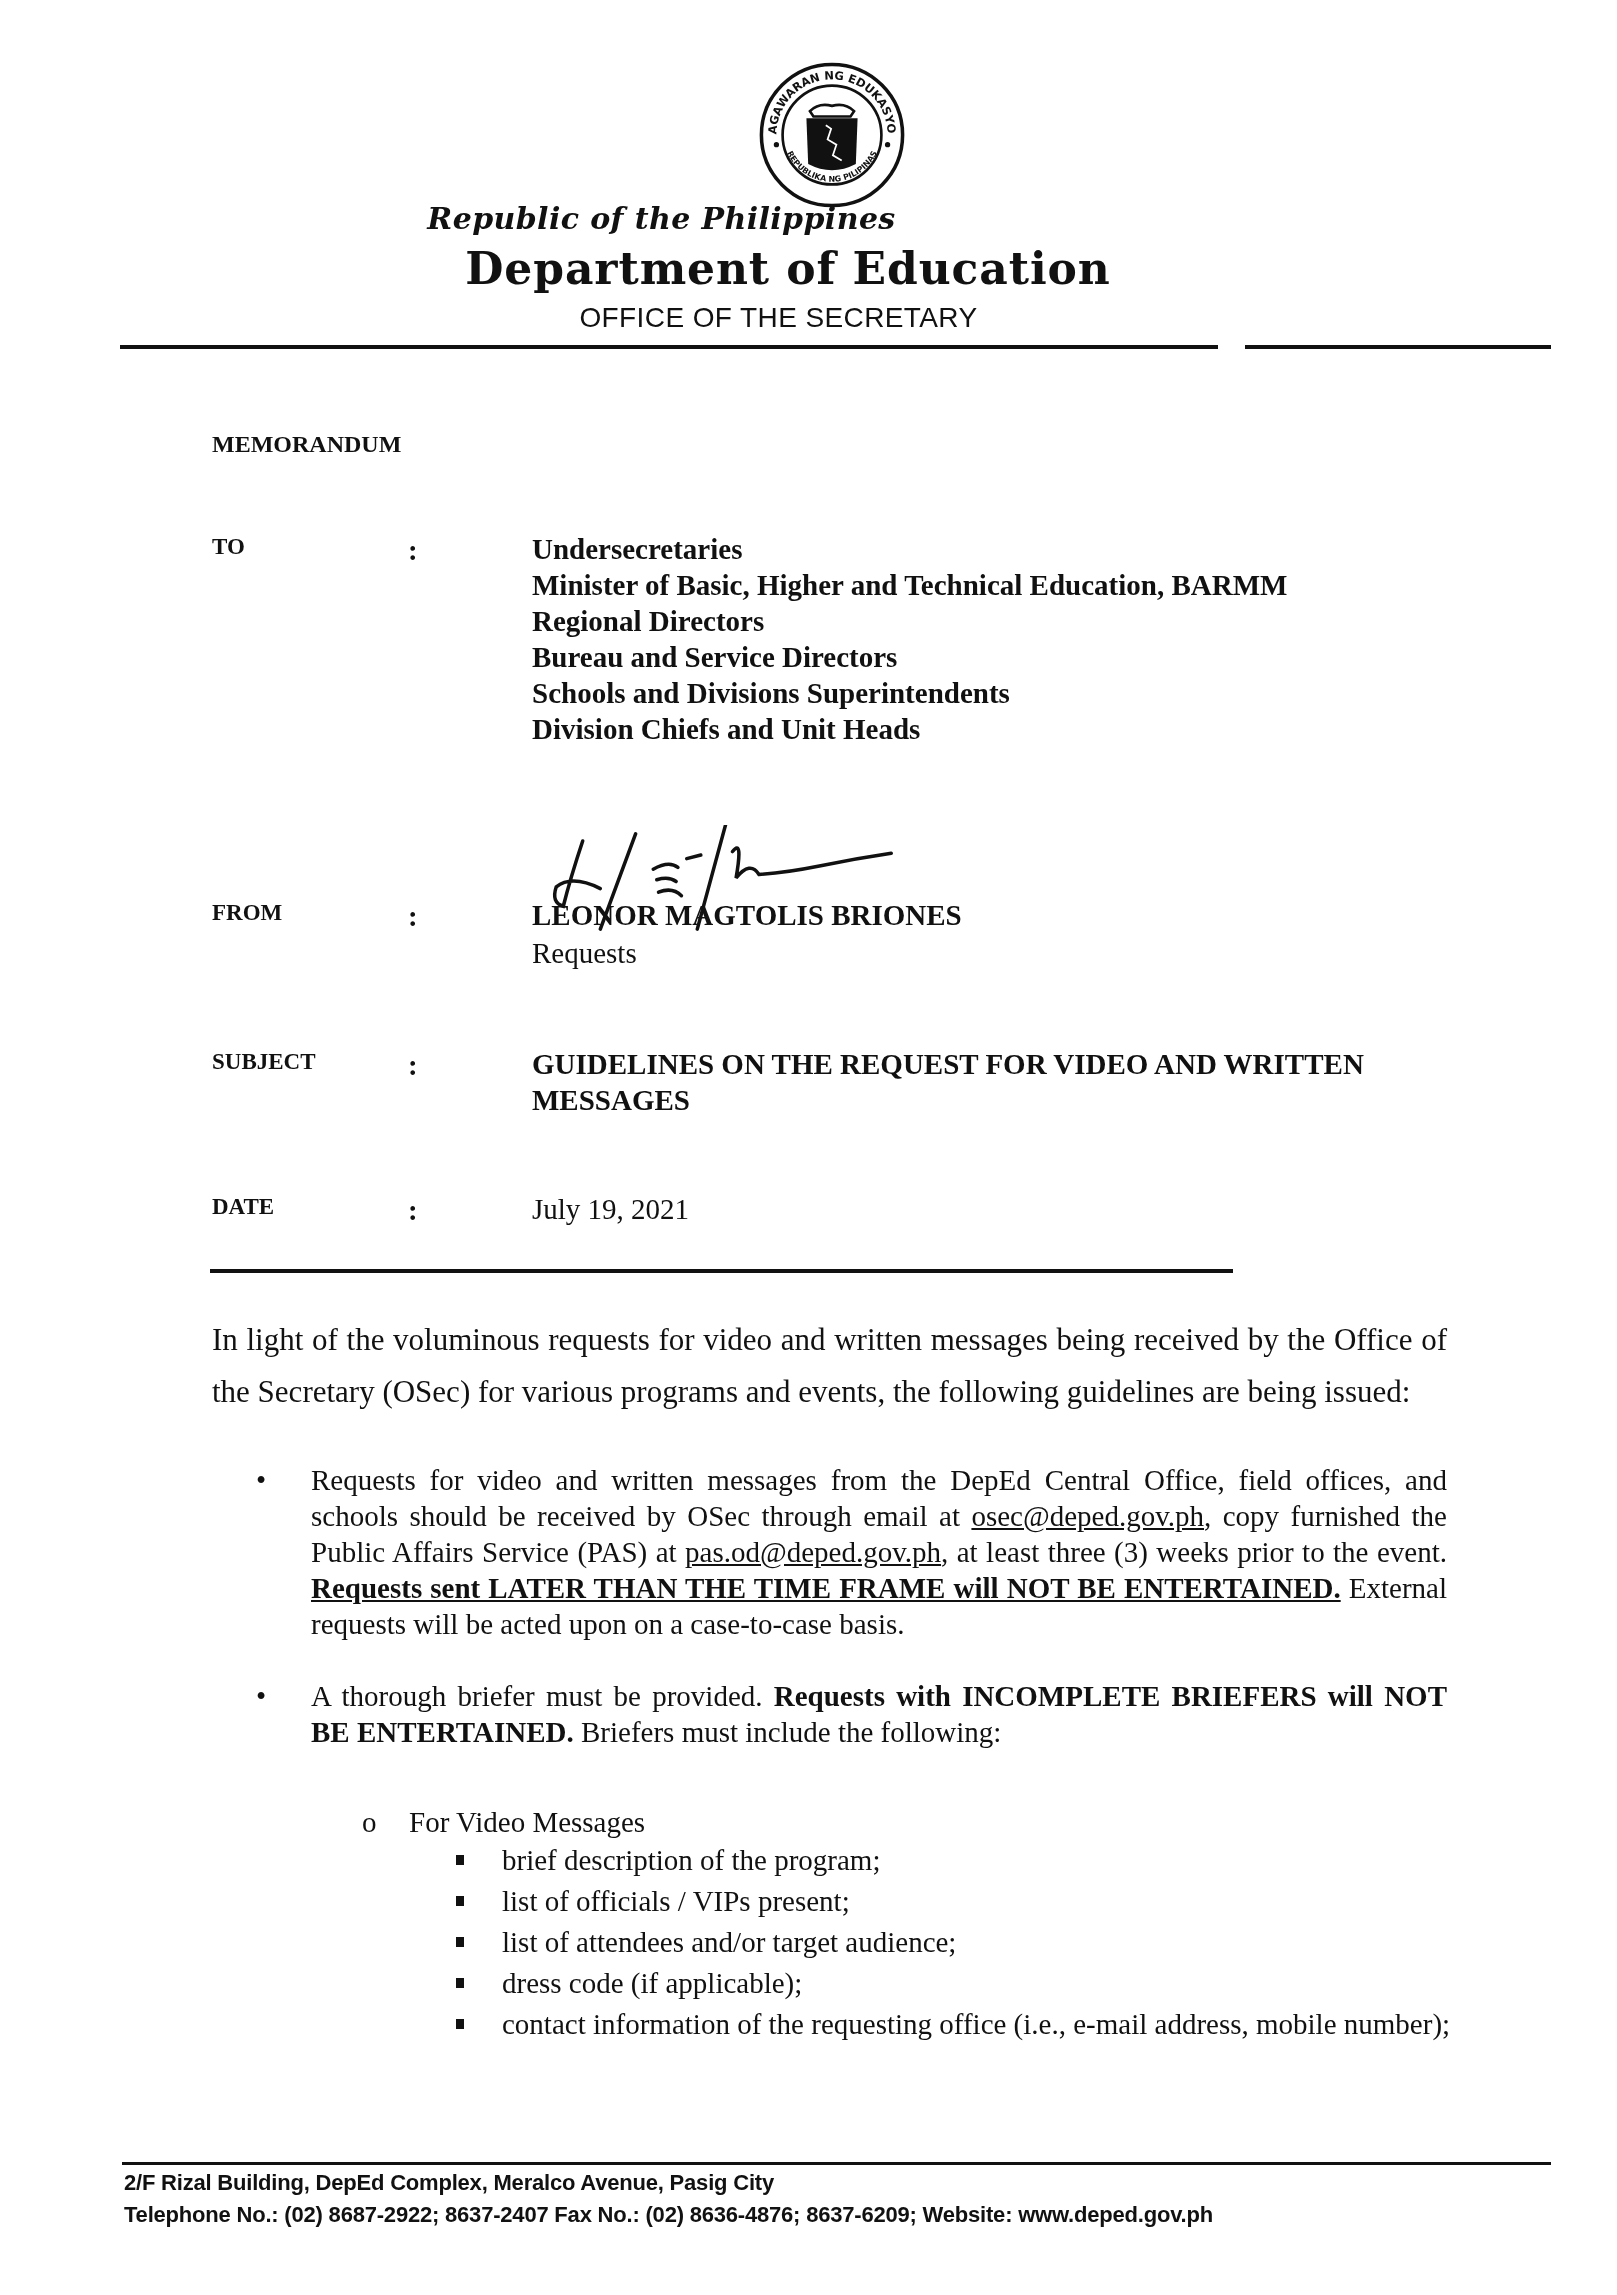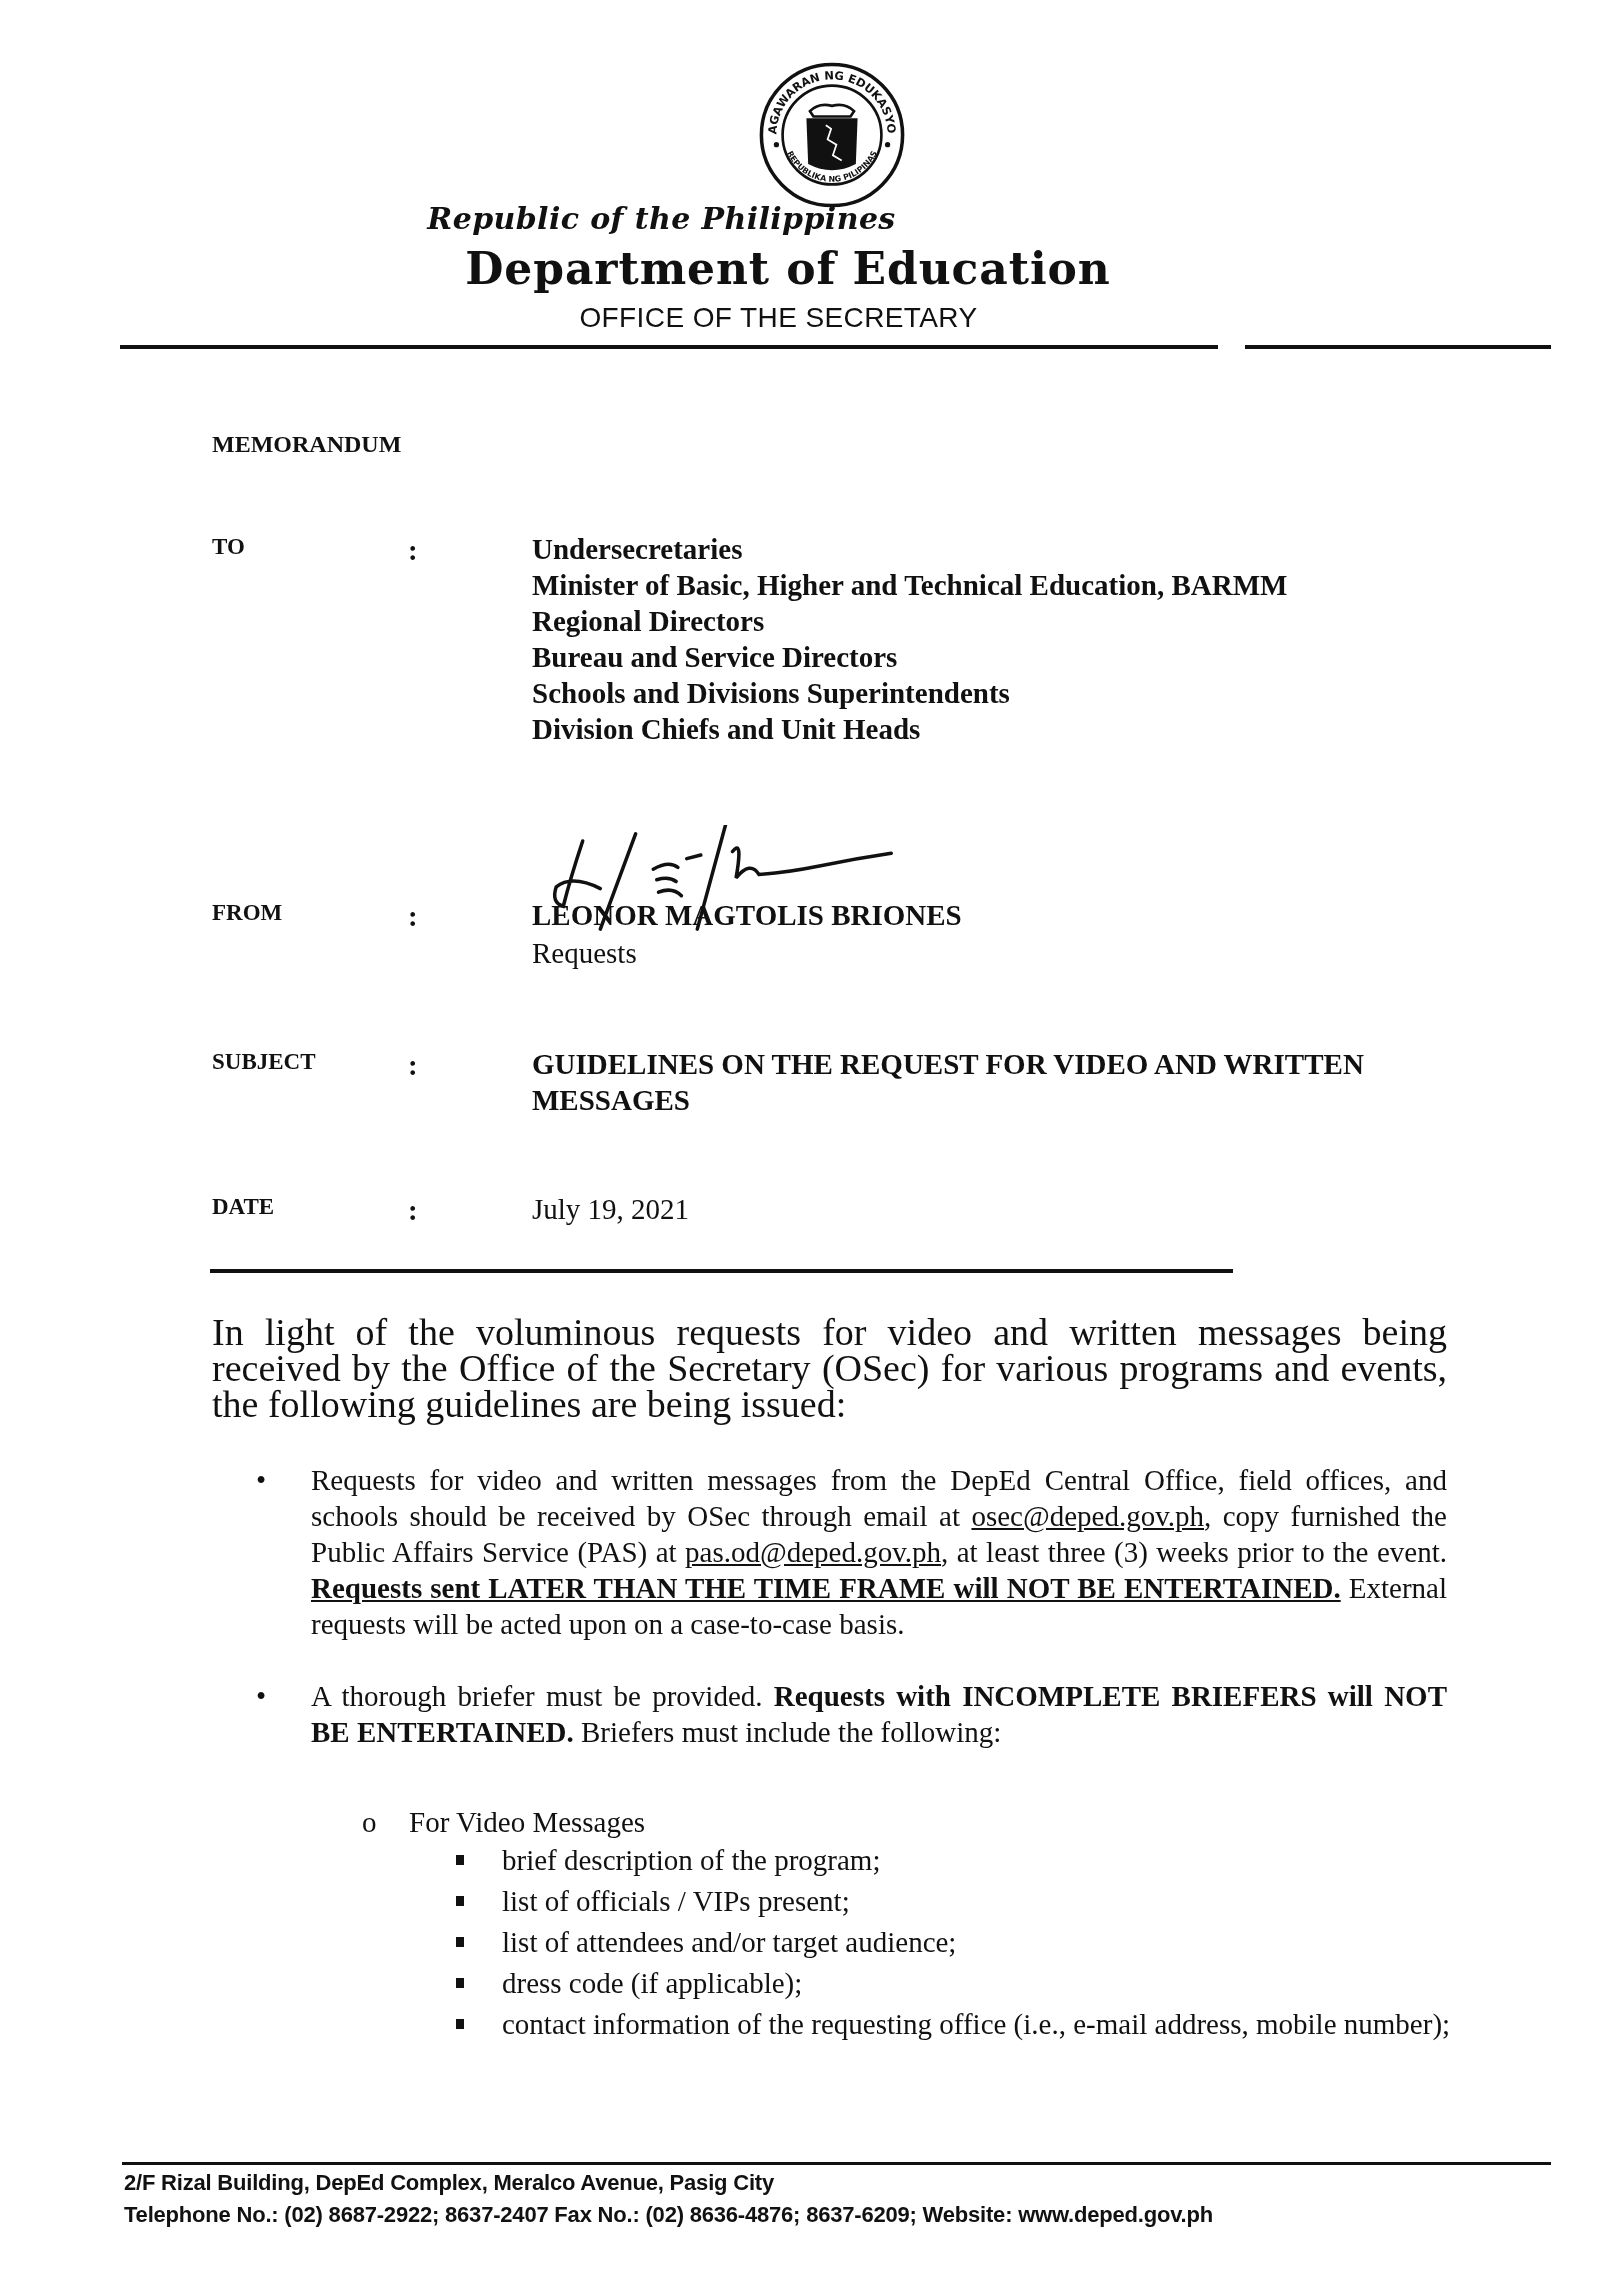--- a/index.html
+++ b/index.html
@@ -42,21 +42,21 @@
     .label { font-weight: bold; font-size: 23px; left: 212px; }
     .colon { font-weight: bold; font-size: 29px; left: 408px; }
     .value { left: 507px; font-size: 29px; line-height: 36px; margin-left: 25px; }
     .value.bold { font-weight: bold; }
 
     .rule-mid {
       left: 210px; top: 1269px; width: 1023px; height: 4.4px; background: #111;
     }
 
     .para {
-      left: 212px; width: 1235px; font-size: 38px; line-height: 36px;
+      left: 212px; width: 1235px; font-size: 31px; line-height: 52px;
       text-align: justify;
     }
     .bullet-list { left: 256px; width: 1191px; font-size: 29px; line-height: 36px; }
     .bullet-row { position: relative; padding-left: 55px; text-align: justify; }
     .bullet-row .dot {
       position: absolute; left: 0; top: 0; font-size: 29px;
     }
     .u { text-decoration: underline; }
     .b { font-weight: bold; }
 

